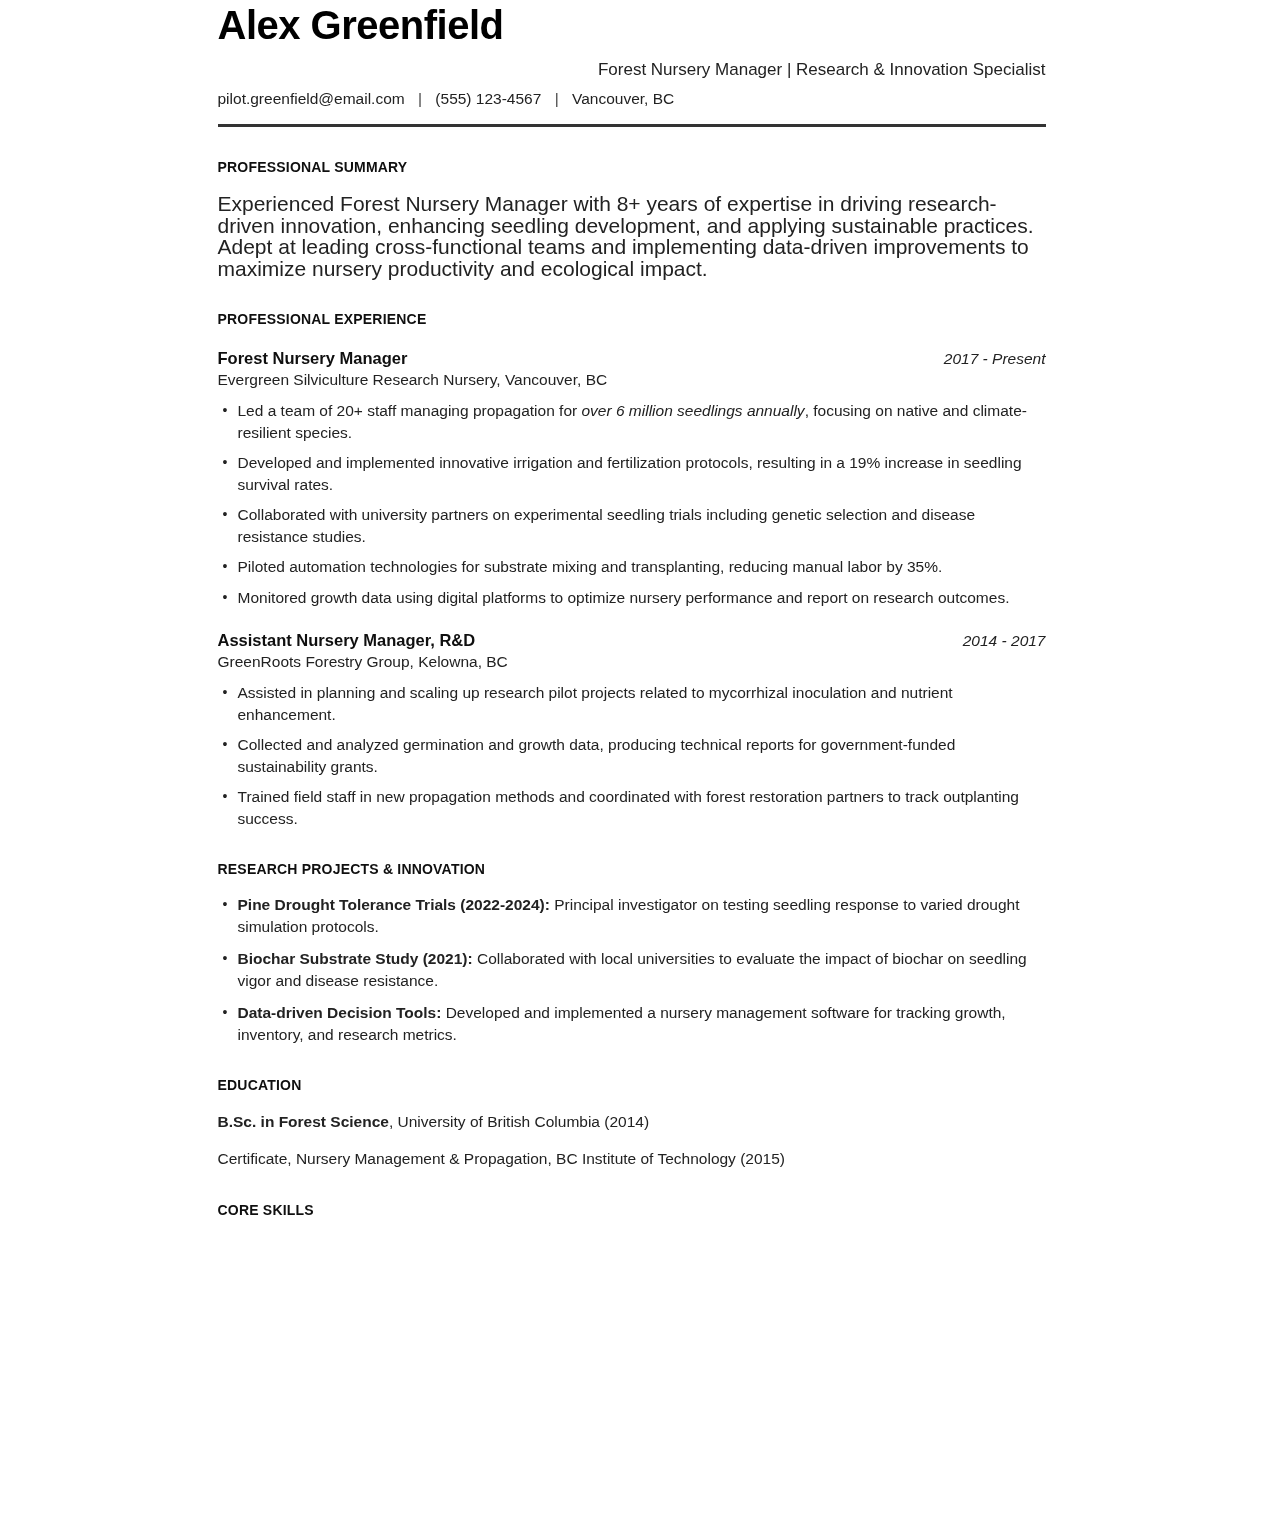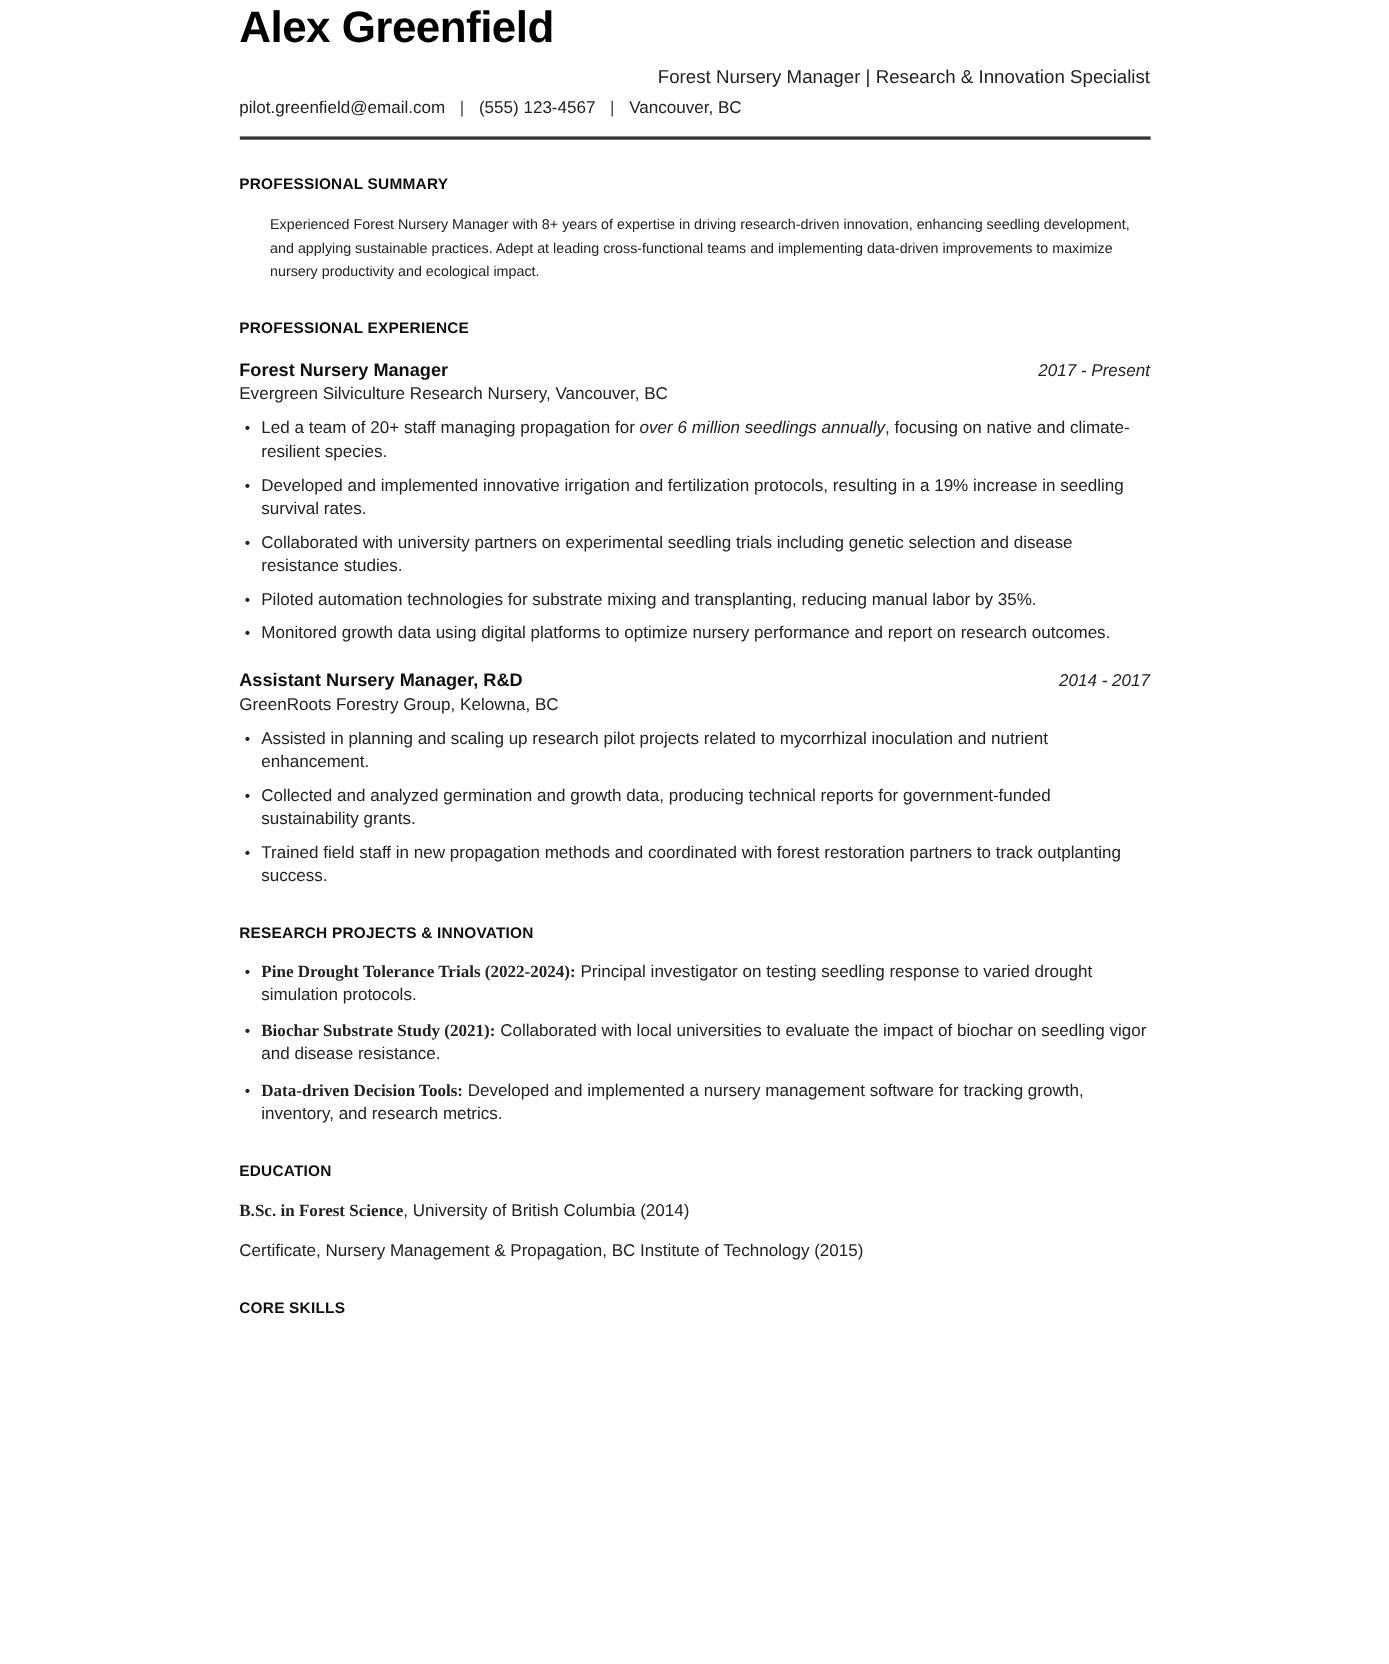--- a/index.html
+++ b/index.html
@@ -67,23 +67,22 @@
   
   .section { margin-top: 29px; }
   .section-heading {
     font-size: 14px;
     font-weight: bold;
     color: var(--heading);
     line-height: 22px;
     letter-spacing: 0.2px;
   }
   .body-text {
-    font-size: 13px;
+    font-size: 21px;
     line-height: 21.5px;
-    margin-left: 28px;
   }
   .summary-paragraph { margin-top: 15px; }
 
   
   .job { margin-top: 17px; }
   .job + .job { margin-top: 21px; }
   .job-header {
     display: flex;
     justify-content: space-between;
     align-items: baseline;
@@ -124,21 +123,21 @@
   .bullet .btext { flex: 1 1 auto; }
   .bullet-list.spaced { margin-top: 14px; }
   .bullet-list.spaced .bullet { margin-bottom: 11px; }
 
   
   .edu-entry {
     margin-top: 15px;
     font-size: 15.5px;
     line-height: 22px;
   }
-  b, .bold { font-weight: bold; font-family: Liberation Serif, serif; }
+  b, .bold { font-weight: bold; }
   i { font-style: italic; }
 </style>
 </head>
 <body>
 
 <div class="page">
   <div class="content-clip">
     <div class="content">
 
       <header>

